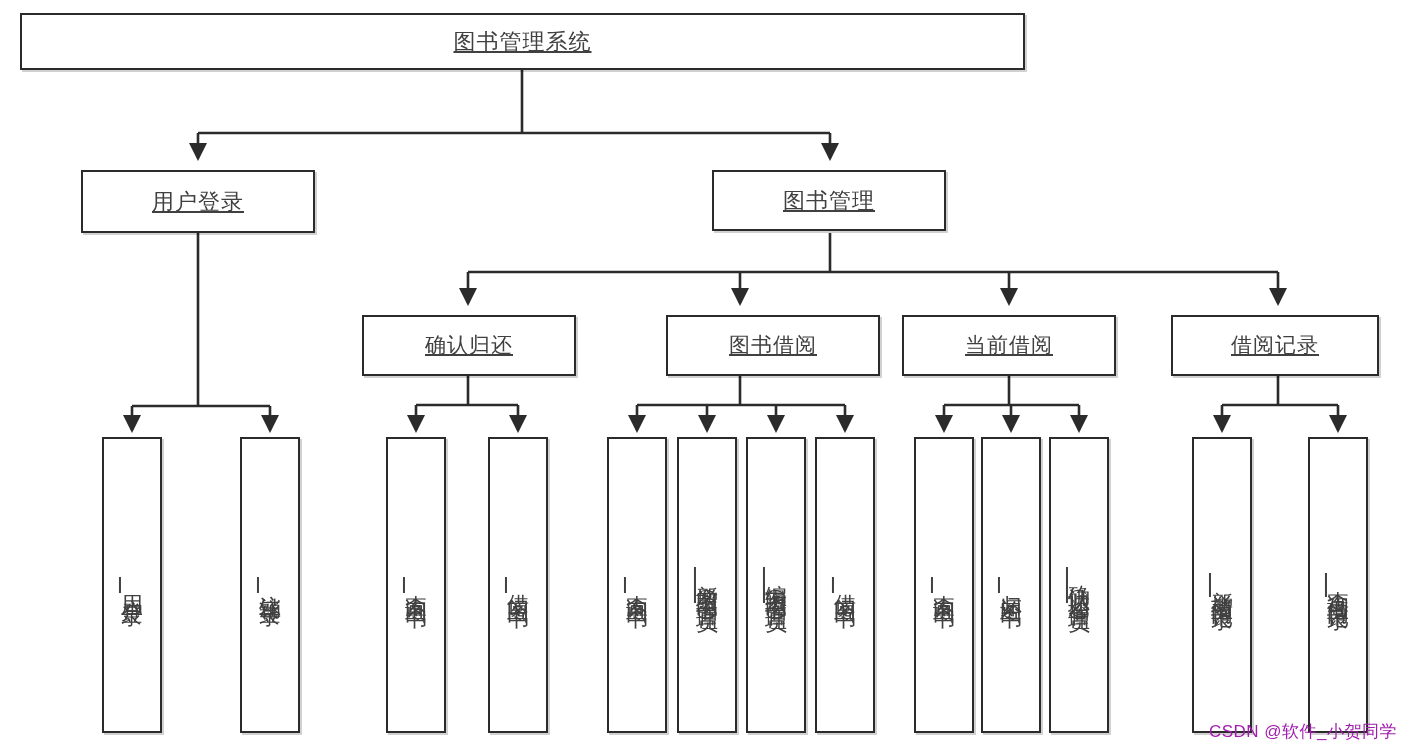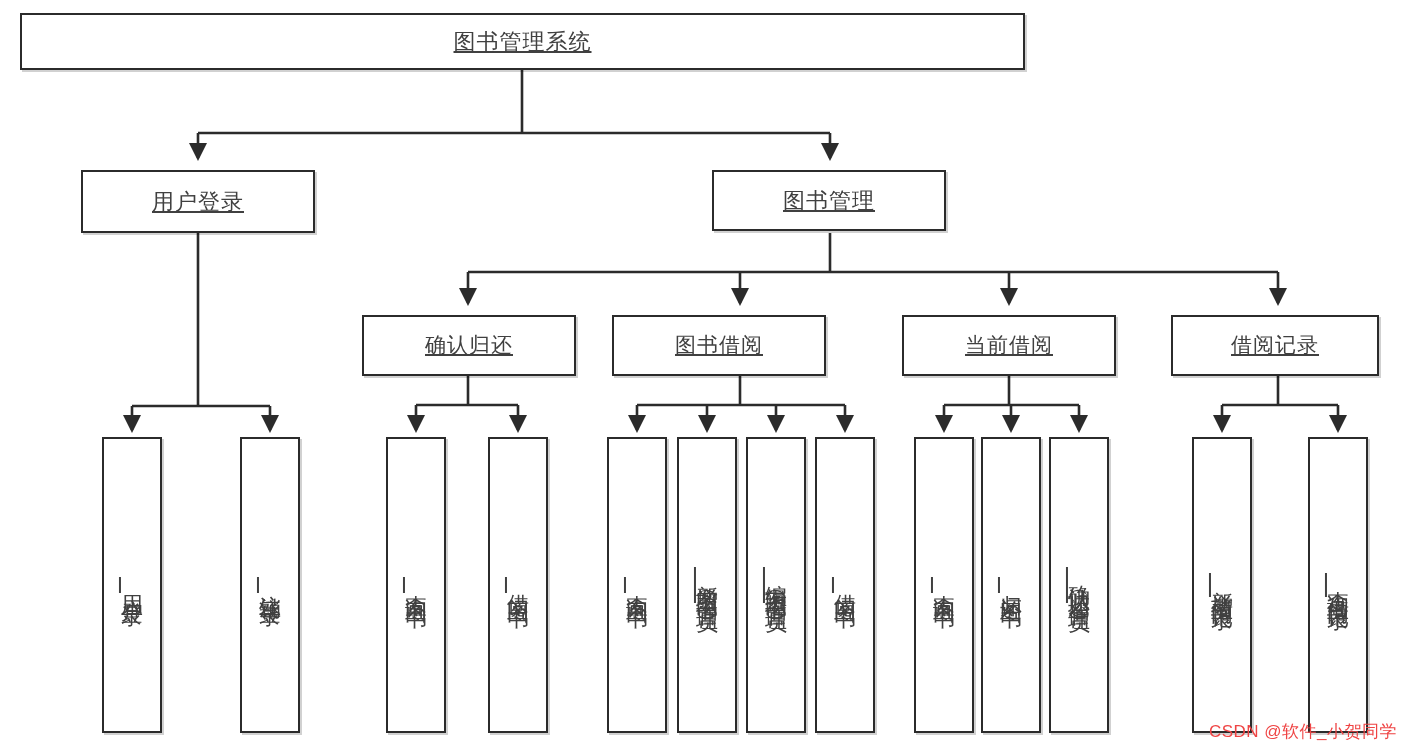--- a/index.html
+++ b/index.html
@@ -56,21 +56,21 @@
     white-space: normal;
     max-height: 100%;
   }
   .node.root .label { font-size: 22px; }
   .node.level2 .label { font-size: 22px; }
   .node.level3 .label { font-size: 21px; }
   #watermark {
     position: absolute;
     right: 8px;
     bottom: 4px;
-    color: #ef4444;
+    color: #a21caf;
     font-size: 17px;
     letter-spacing: 0.5px;
     font-family: "Liberation Sans", "DejaVu Sans", sans-serif;
     white-space: nowrap;
     user-select: none;
   }
 </style>
 </head>
 <body>
 
@@ -133,21 +133,21 @@
   <div class="node level2" style="left:81px; top:170px; width:234px; height:63px;">
     <span class="label">用户登录</span>
   </div>
   <div class="node level2" style="left:712px; top:170px; width:234px; height:61px;">
     <span class="label">图书管理</span>
   </div>
 
   <div class="node level3" style="left:362px; top:315px; width:214px; height:61px;">
     <span class="label">确认归还</span>
   </div>
-  <div class="node level3" style="left:612px; top:315px; width:214px; height:61px;">
+  <div class="node level3" style="left:666px; top:315px; width:214px; height:61px;">
     <span class="label">图书借阅</span>
   </div>
   <div class="node level3" style="left:902px; top:315px; width:214px; height:61px;align-items:center;">
     <span class="label">当前借阅</span>
   </div>
   <div class="node level3" style="left:1171px; top:315px; width:208px; height:61px;">
     <span class="label">借阅记录</span>
   </div>
 
   <div class="node vertical" style="left:102px; top:437px; width:60px; height:296px;">

